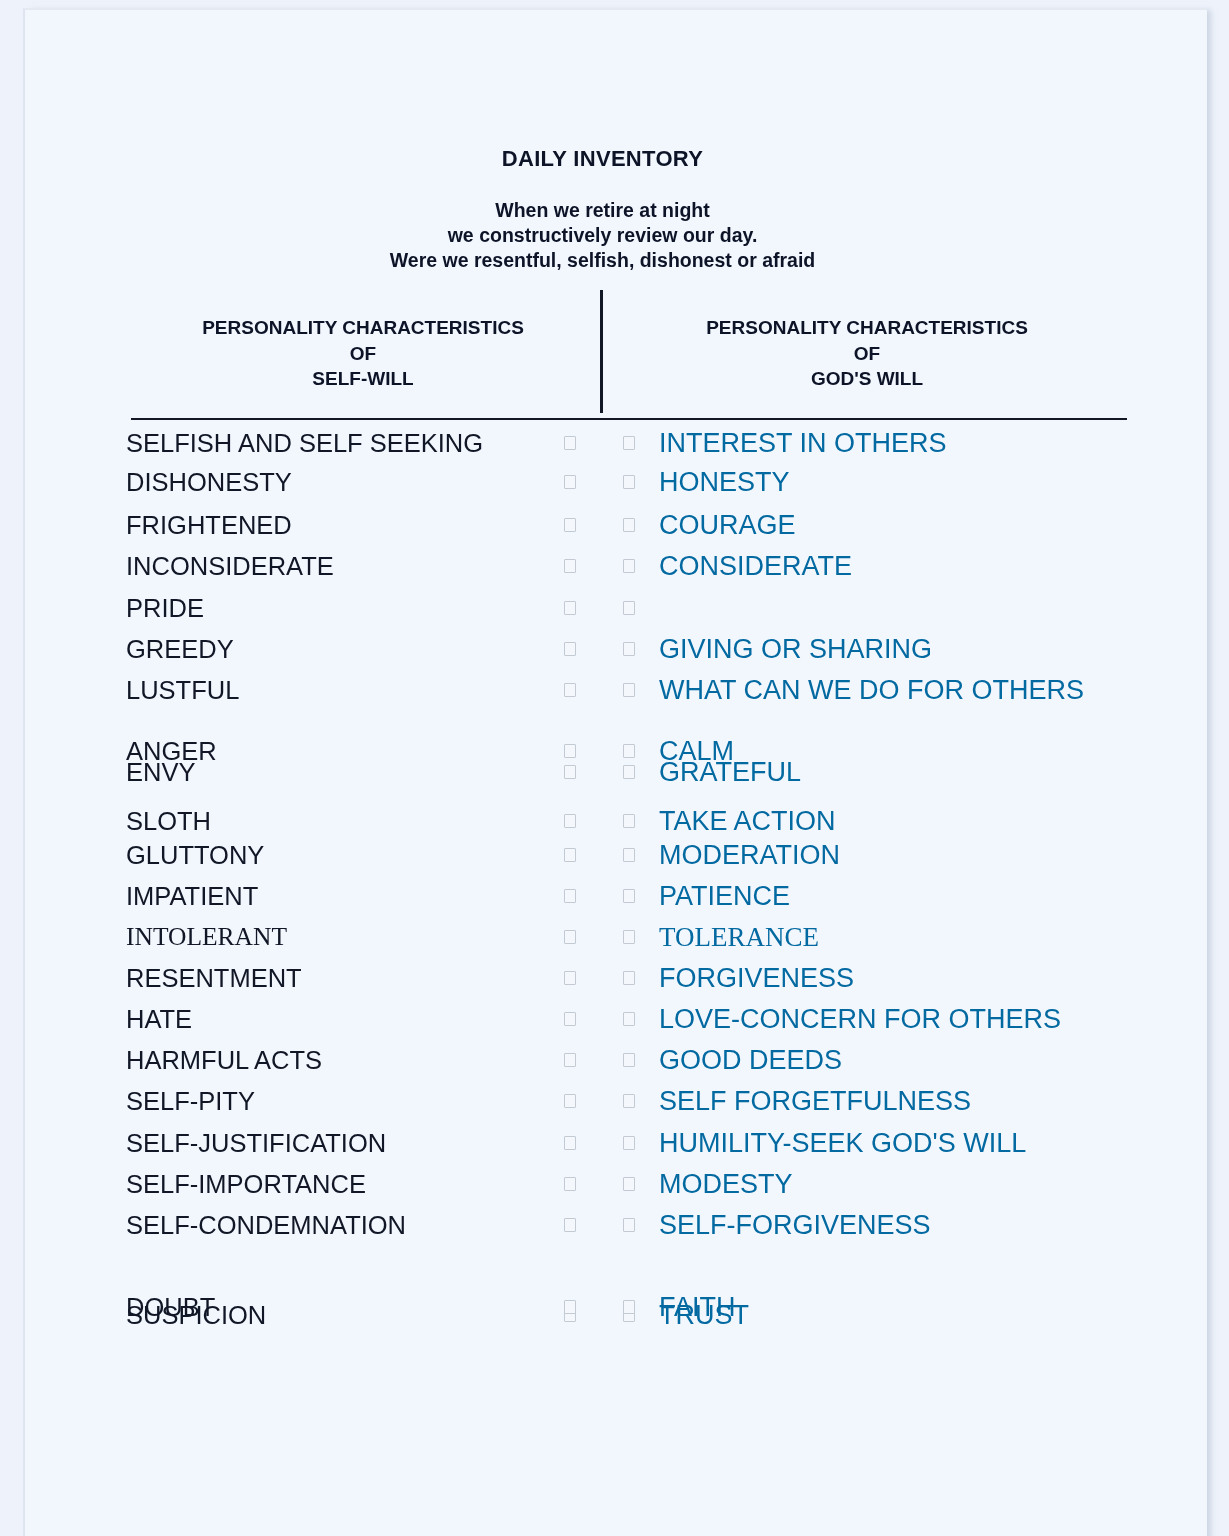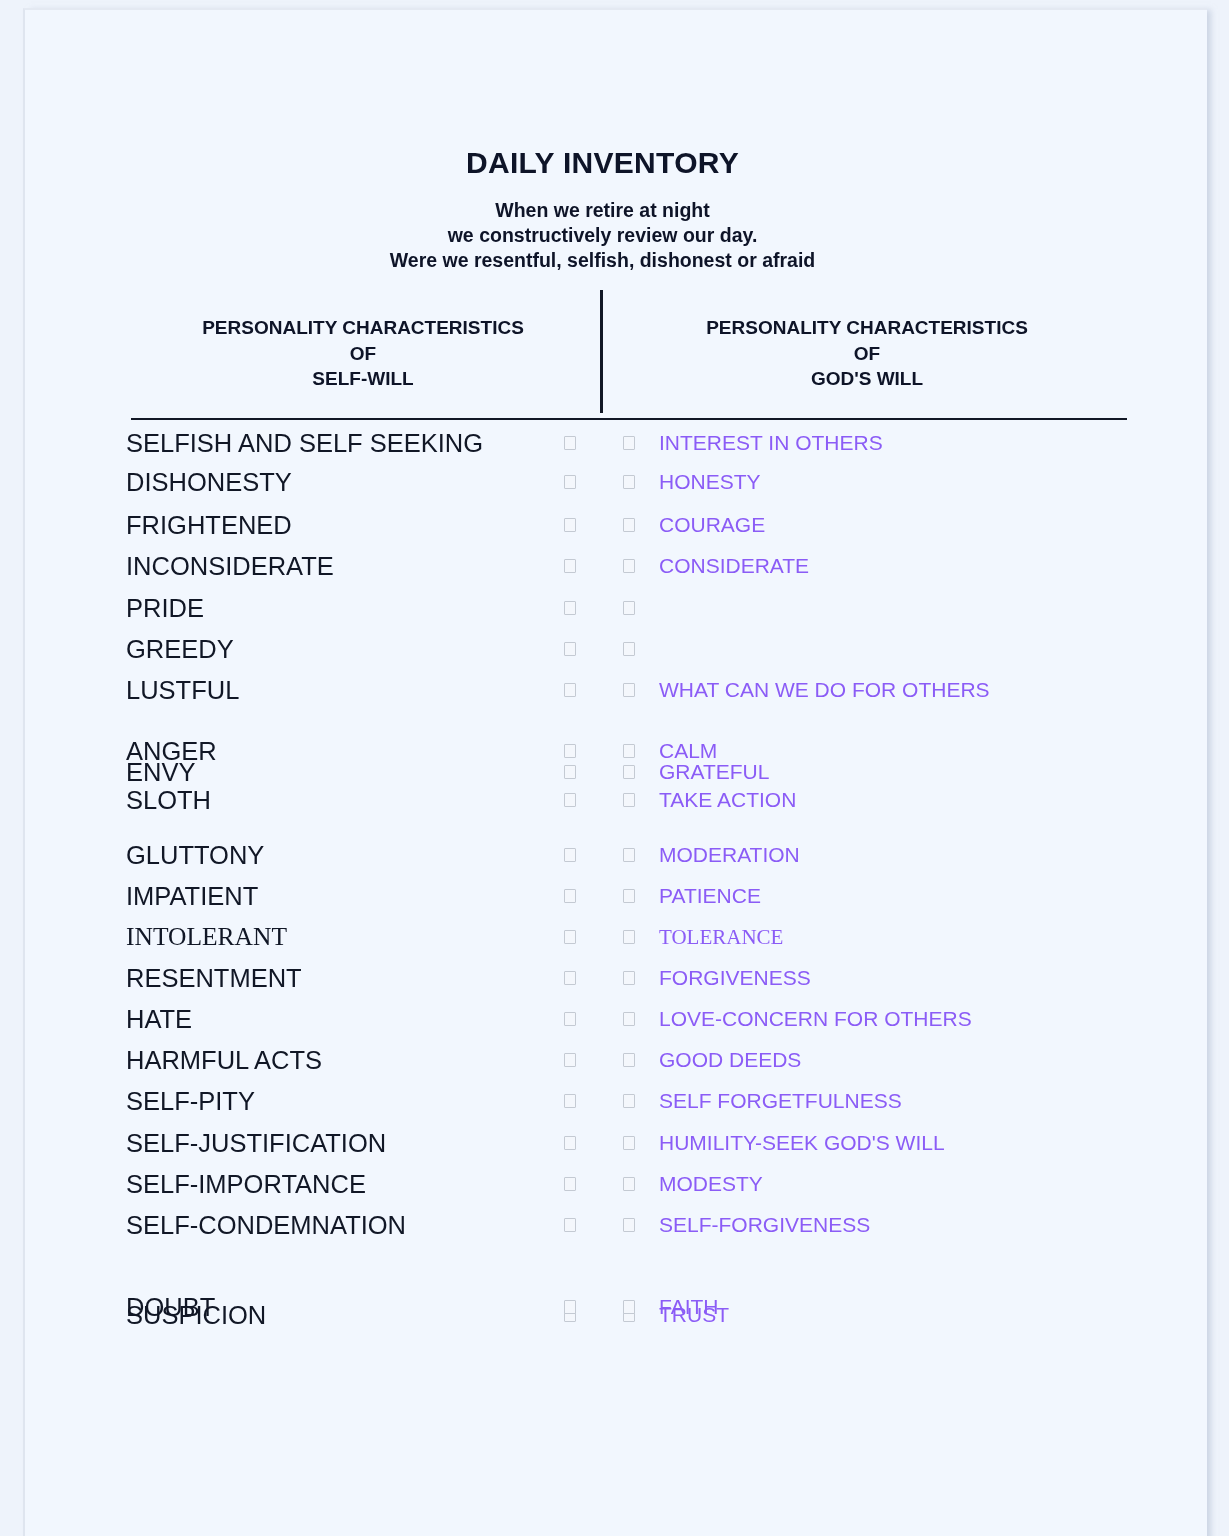--- a/index.html
+++ b/index.html
@@ -12,21 +12,21 @@
   }
   .page {
     position:absolute; left:23px; top:8px; width:1182px; height:1540px;
     background:#f2f7fe;
     border-left:2px solid #dfe5ef;
     border-top:2px solid #e4e9f2;
     box-shadow: 6px 0 6px -2px rgba(180,192,212,0.6);
   }
   .title {
     position:absolute; left:0; width:1205px; top:146px;
-    text-align:center; font-weight:bold; font-size:30px; letter-spacing:0.3px;
+    text-align:center; font-weight:bold; font-size:22px; letter-spacing:0.3px;
     color:#0e1428;
   }
   .subtitle {
     position:absolute; left:0; width:1205px; top:198px;
     text-align:center; font-weight:bold; font-size:19.5px; line-height:25px;
     color:#0e1428;
   }
   .subtitle div { white-space:nowrap; }
   .colhead {
     position:absolute; top:315px; text-align:center; font-weight:bold;
@@ -41,22 +41,22 @@
     position:absolute; left:131px; top:418px; width:996px; height:2px; background:#121826;
   }
   .row {
     position:absolute; left:0; width:1020px; height:41px;
   }
   .row .left-label {
     position:absolute; left:126px; top:0; font-size:25.5px; line-height:30px;
     white-space:nowrap; color:#111726;
   }
   .row .right-label {
-    position:absolute; left:659px; top:0; font-size:21px; line-height:30px;
-    white-space:nowrap; color:#8b5cf6;
+    position:absolute; left:659px; top:0; font-size:27px; line-height:30px;
+    white-space:nowrap; color:#0369a1;
   }
   .cb {
     position:absolute; top:8px; width:12px; height:14px;
     border:1px solid #c4cad3; background:#f4f7fc; box-sizing:border-box; border-radius:1px;
   }
   .cb.l { left:564px; }
   .cb.r { left:623px; }
 </style>
 </head>
 <body>
@@ -114,40 +114,41 @@
     </div>
     <div class="row" style="top: 592.6px;">
       <span class="left-label">PRIDE</span>
       <span class="cb l"></span>
       <span class="cb r"></span>
     </div>
     <div class="row" style="top: 633.75px;">
       <span class="left-label">GREEDY</span>
       <span class="cb l"></span>
       <span class="cb r"></span>
+      <span class="right-label">GIVING OR SHARING</span>
     </div>
     <div class="row" style="top: 674.9px;">
       <span class="left-label">LUSTFUL</span>
       <span class="cb l"></span>
       <span class="cb r"></span>
       <span class="right-label">WHAT CAN WE DO FOR OTHERS</span>
     </div>
     <div class="row" style="top: 736px;">
       <span class="left-label">ANGER</span>
       <span class="cb l"></span>
       <span class="cb r"></span>
       <span class="right-label">CALM</span>
     </div>
     <div class="row" style="top: 757.2px;">
       <span class="left-label">ENVY</span>
       <span class="cb l"></span>
       <span class="cb r"></span>
       <span class="right-label">GRATEFUL</span>
     </div>
-    <div class="row" style="top: 785px; text-align: right;">
+    <div class="row" style="top: 806px; text-align: right;">
       <span class="left-label">SLOTH</span>
       <span class="cb l"></span>
       <span class="cb r"></span>
       <span class="right-label">TAKE ACTION</span>
     </div>
     <div class="row" style="top: 839.5px;">
       <span class="left-label">GLUTTONY</span>
       <span class="cb l"></span>
       <span class="cb r"></span>
       <span class="right-label">MODERATION</span>

